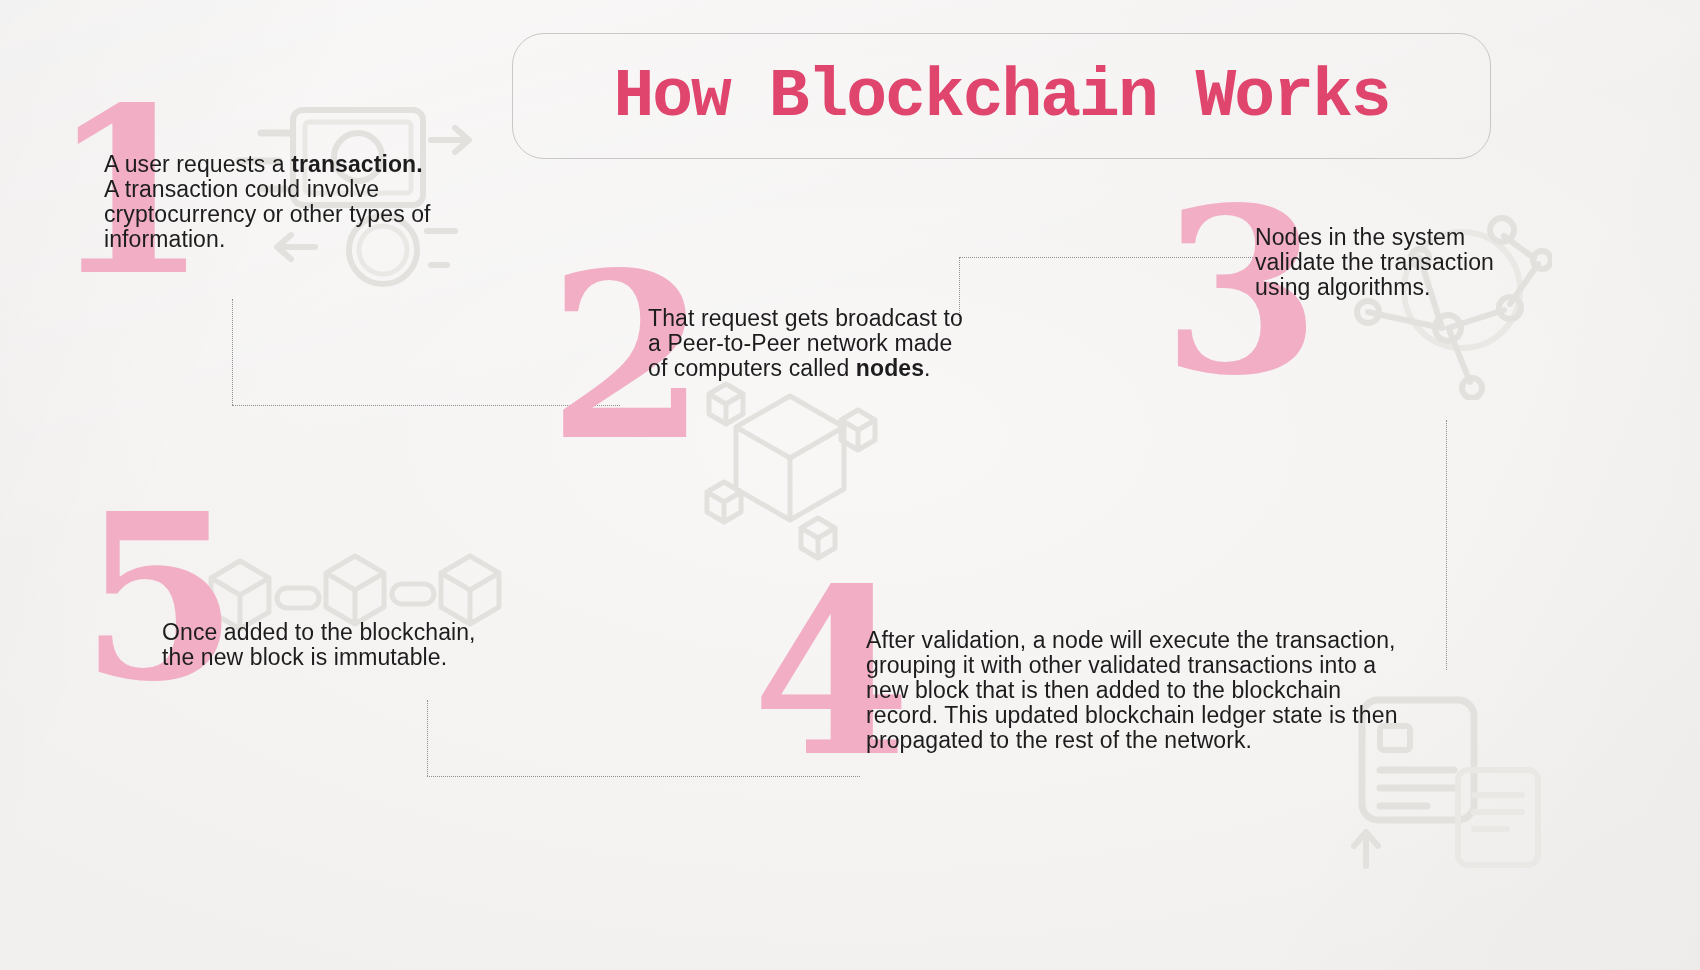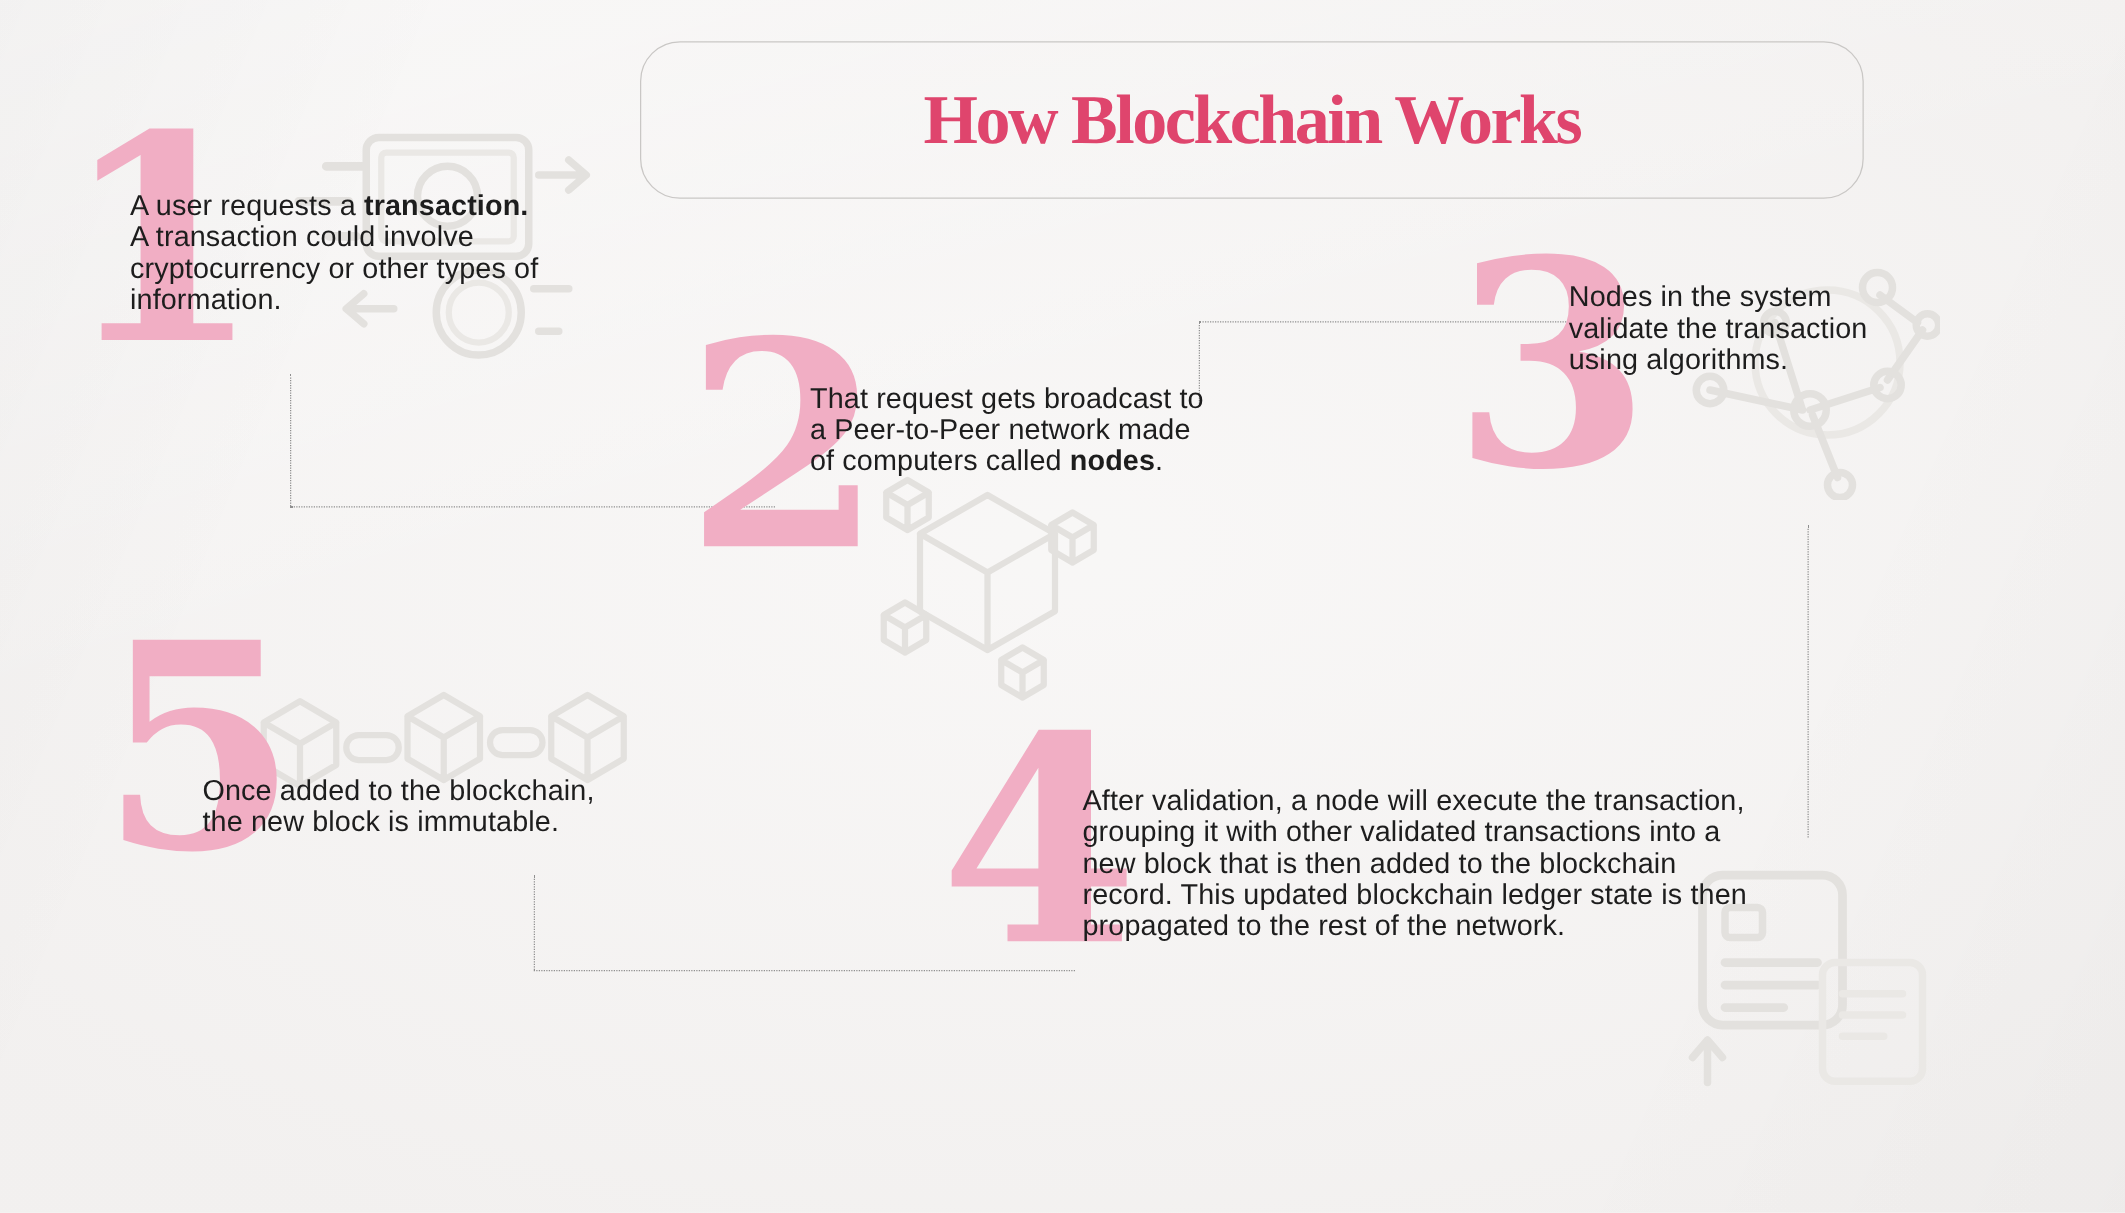--- a/index.html
+++ b/index.html
@@ -27,22 +27,22 @@
     font-family:"DejaVu Serif","Liberation Serif",serif;font-weight:700;
     font-size:228px;line-height:0.75;letter-spacing:-4px;}
 
   .step-text{position:absolute;z-index:4;color:var(--text,#1d1d1d);
     font-size:23px;line-height:25px;letter-spacing:0.1px;}
   .step-text span.b{font-weight:700;}
 
   .title-box{position:absolute;z-index:5;left:512px;top:33px;width:977px;height:124px;
     border:1.5px solid var(--box-border,#c9c7c5);border-radius:32px;
     display:flex;align-items:center;justify-content:center;}
-  .title{margin:4px;font-family:Liberation Serif, serif;font-weight:700;
-    font-size:56px;letter-spacing:-2px;color:var(--accent,#df456d);white-space:nowrap;}
+  .title{margin:4px;font-family:Liberation Mono, monospace;font-weight:700;
+    font-size:68px;letter-spacing:-2px;color:var(--accent,#df456d);white-space:nowrap;}
 </style>
 </head>
 <body>
 
 <div id="canvas">
   <div class="texture"></div>
 
   <svg class="bg-icon" style="left:233px;top:95px;" width="240" height="200" viewBox="0 0 240 200">
     <path d="M 28 38 H 58 M 6 66 H 46 M 30 94 H 52" stroke="var(--icon)" stroke-width="7"></path>
     <rect x="60" y="15" width="130" height="95" rx="10" stroke="var(--icon)" stroke-width="6"></rect>

